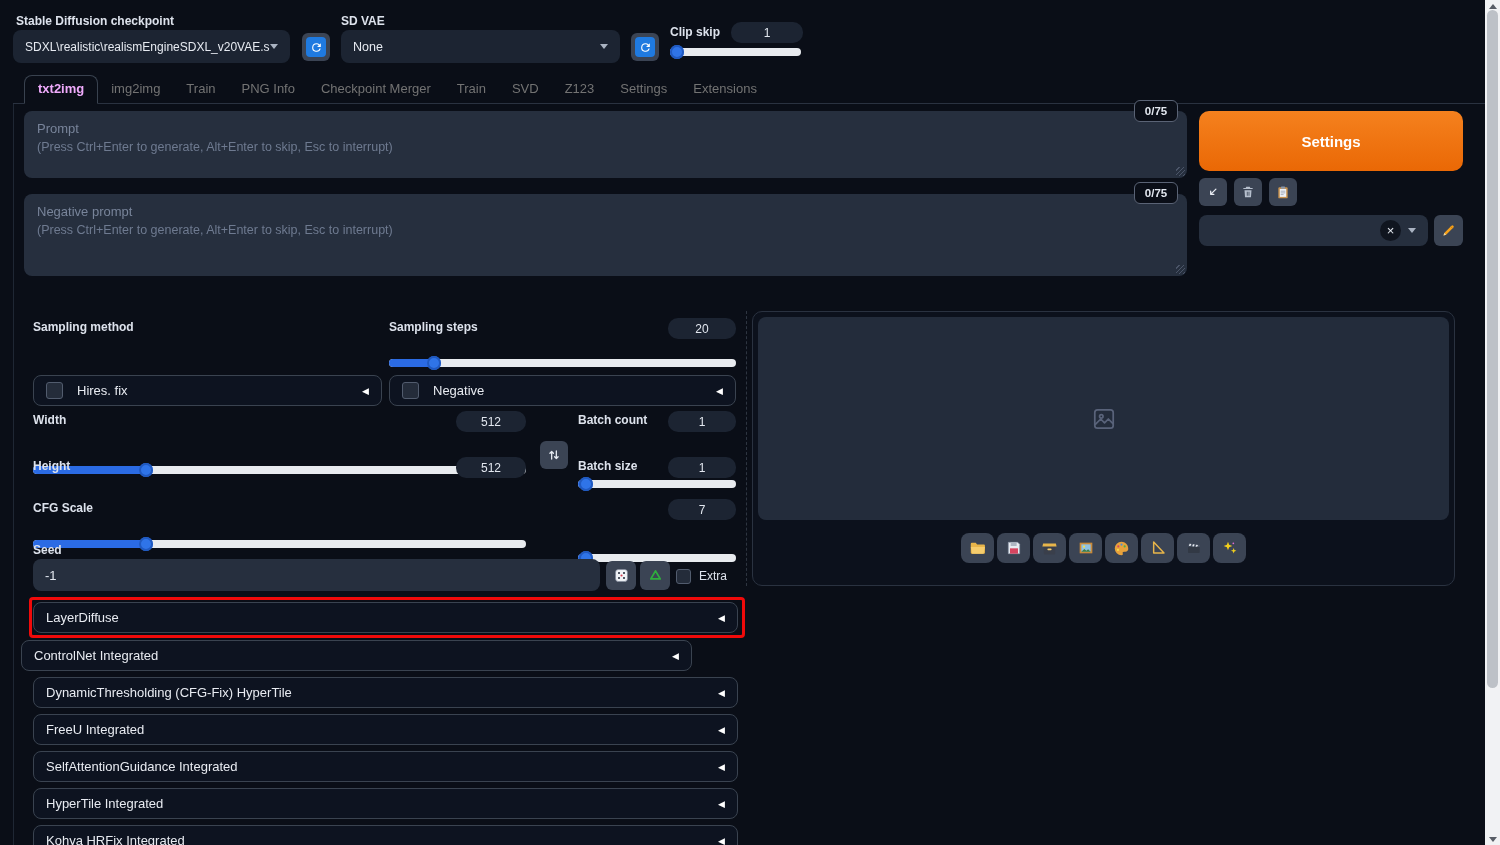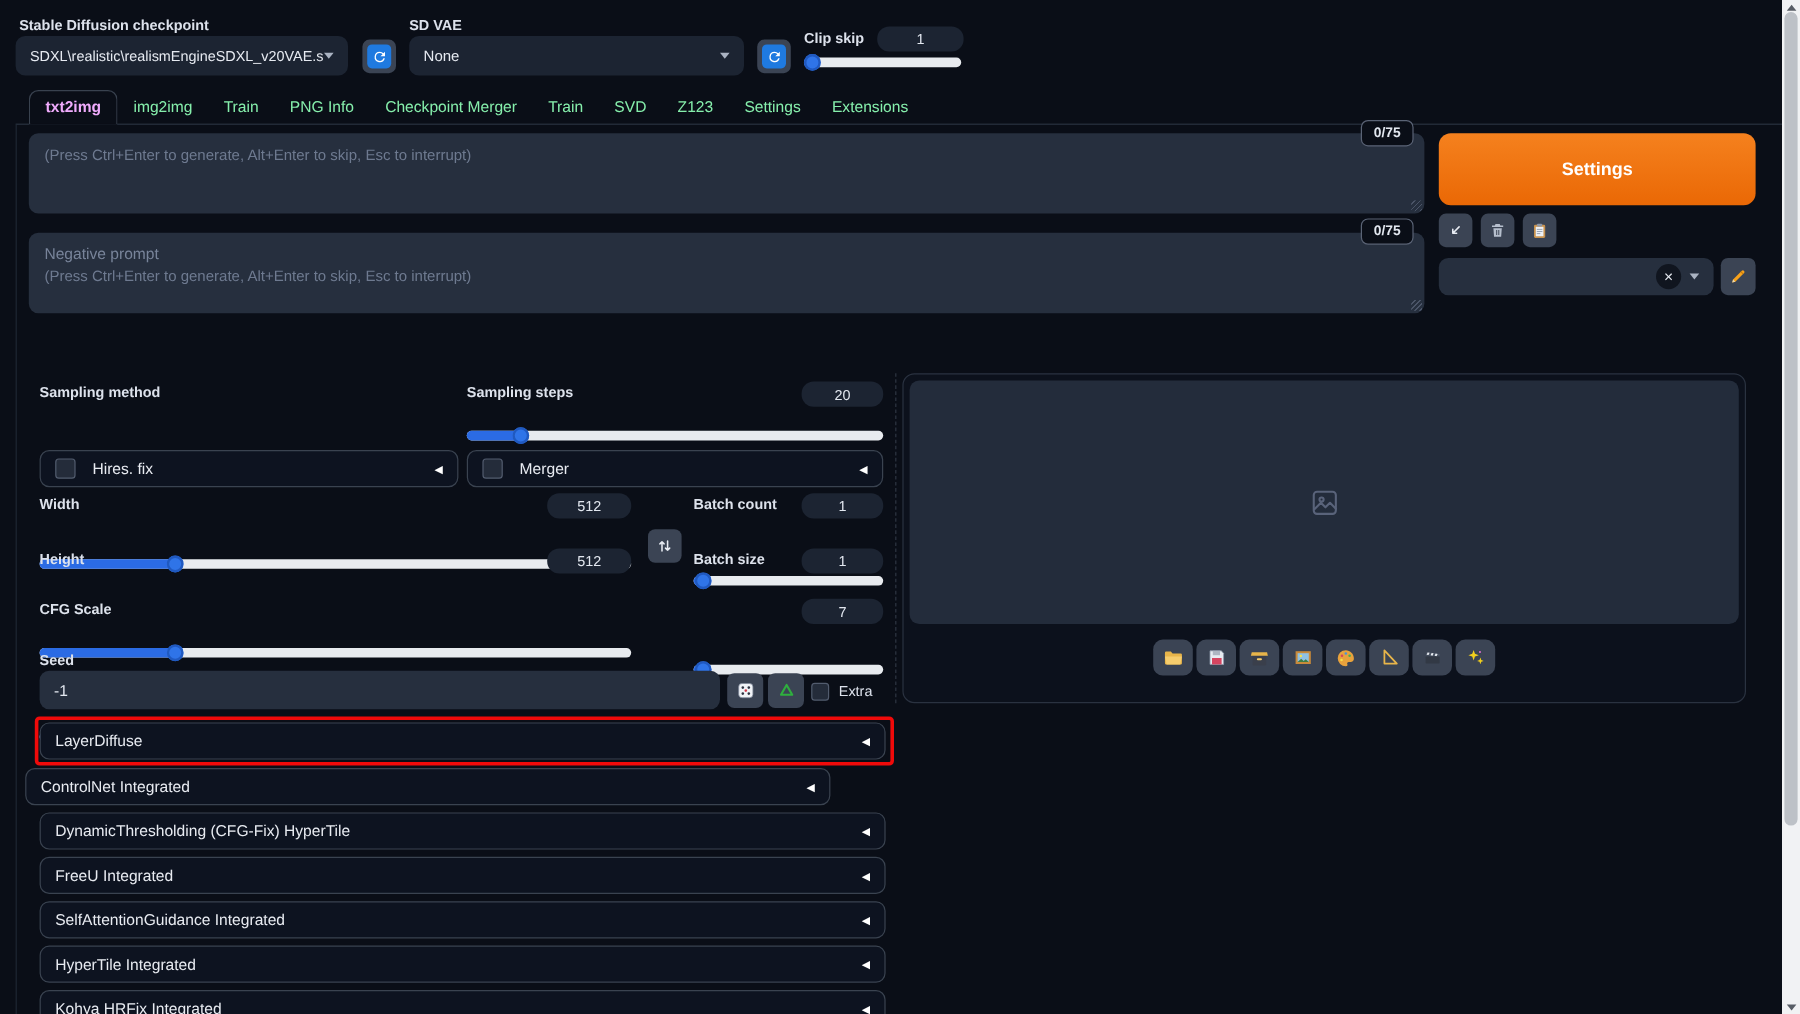--- a/index.html
+++ b/index.html
@@ -14,21 +14,21 @@
   .numbox{background:#1c2432;border-radius:10px;display:flex;align-items:center;justify-content:center;
           font-size:12px;color:#e2e7ef;height:21px;}
   .slider{position:relative;height:14px;}
   .slider .track{position:absolute;left:0;right:0;top:3px;height:8px;border-radius:99px;background:#e8ebef;}
   .slider .fill{position:absolute;left:0;top:3px;height:8px;border-radius:99px 0 0 99px;background:#2b6be4;width:var(--fill);}
   .slider .handle{position:absolute;top:0;width:14px;height:14px;border-radius:50%;background:#2f74e8;
                   box-shadow:inset 0 0 0 2px #2059c0;left:calc(var(--fill) - 7px);}
   .btn-sm{background:#3b4454;border-radius:6px;display:flex;align-items:center;justify-content:center;}
   .refresh-chip{width:20px;height:20px;background:#1f7ae0;border-radius:4px;display:flex;align-items:center;justify-content:center;}
   .tabbar{display:flex;align-items:flex-end;border-bottom:1px solid #2a3240;}
-  .tab{padding:5px 13px 7px;font-size:13px;color:#86efac;white-space:nowrap;}
+  .tab{padding:5px 13px 7px;font-size:13px;color:#737373;white-space:nowrap;}
   .tab.active{border:1px solid #39424f;border-bottom:1px solid #0a0e17;margin-bottom:-1px;background:#0a0e17;
               border-radius:8px 8px 0 0;color:#f0abfc;font-weight:700;}
   .promptbox{background:#262f3e;border-radius:8px;padding:9px 13px;color:#78849a;}
   .promptbox .l1{font-size:13px;line-height:1.35;}
   .promptbox .l2{font-size:12.5px;line-height:1.45;color:#6e7a90;}
   .resize-corner{position:absolute;right:2px;bottom:2px;width:9px;height:9px;
      background:repeating-linear-gradient(135deg,transparent 0 2px,#5b657a 2px 3px);opacity:.7;}
   .counter{background:#0a0e17;border:1px solid #5a6375;border-radius:6px;display:flex;align-items:center;
            justify-content:center;font-size:11.5px;color:#e2e7ef;width:44px;height:22px;font-weight:600;}
   .acc{background:#0d1320;border:1px solid #3a4350;border-radius:8px;display:flex;align-items:center;
@@ -99,26 +99,27 @@
     <div class="tab">Checkpoint Merger</div>
     <div class="tab">Train</div>
     <div class="tab">SVD</div>
     <div class="tab">Z123</div>
     <div class="tab">Settings</div>
     <div class="tab">Extensions</div>
   </div>
   <div class="abs content-frame" style="left:13px;top:104px;width:1474px;height:741px"></div>
 
   <div class="abs promptbox" style="left:24px;top:111px;width:1163px;height:67px">
+    <div class="l1">Prompt</div>
     <div class="l2">(Press Ctrl+Enter to generate, Alt+Enter to skip, Esc to interrupt)</div>
     <div class="resize-corner"></div>
   </div>
   <div class="abs counter" style="left:1134px;top:100px">0/75</div>
 
-  <div class="abs promptbox" style="left:24px;top:194px;width:1163px;height:67px">
+  <div class="abs promptbox" style="left:24px;top:194px;width:1163px;height:82px">
     <div class="l1">Negative prompt</div>
     <div class="l2">(Press Ctrl+Enter to generate, Alt+Enter to skip, Esc to interrupt)</div>
     <div class="resize-corner"></div>
   </div>
   <div class="abs counter" style="left:1134px;top:182px">0/75</div>
 
   <div class="abs gen-btn" style="left:1199px;top:111px;width:264px;height:60px">Settings</div>
 
   <div class="abs btn-sm" style="left:1199px;top:178px;width:28px;height:28px">
     <svg width="14" height="14" viewBox="0 0 24 24" fill="none" stroke="#e8ecf3" stroke-width="2.2" stroke-linecap="round" stroke-linejoin="round">
@@ -166,21 +167,21 @@
       <div class="handle"></div>
   </div>
 
   <div class="abs acc" style="left:33px;top:375px;width:349px">
     <span class="cb"></span>
     <span>Hires. fix</span>
     <span class="arrow">◀</span>
   </div>
   <div class="abs acc" style="left:389px;top:375px;width:347px">
     <span class="cb"></span>
-    <span>Merger</span>
+    <span>Negative</span>
     <span class="arrow">◀</span>
   </div>
 
   <div class="abs label" style="left:33px;top:413px">Width</div>
   <div class="abs numbox" style="left:456px;top:411px;width:70px">512</div>
   <div class="abs slider" style="left:33px;top:435px;width:493px;--fill:23%">
     <div class="track"></div>
       <div class="fill"></div>
       <div class="handle"></div>
   </div>

